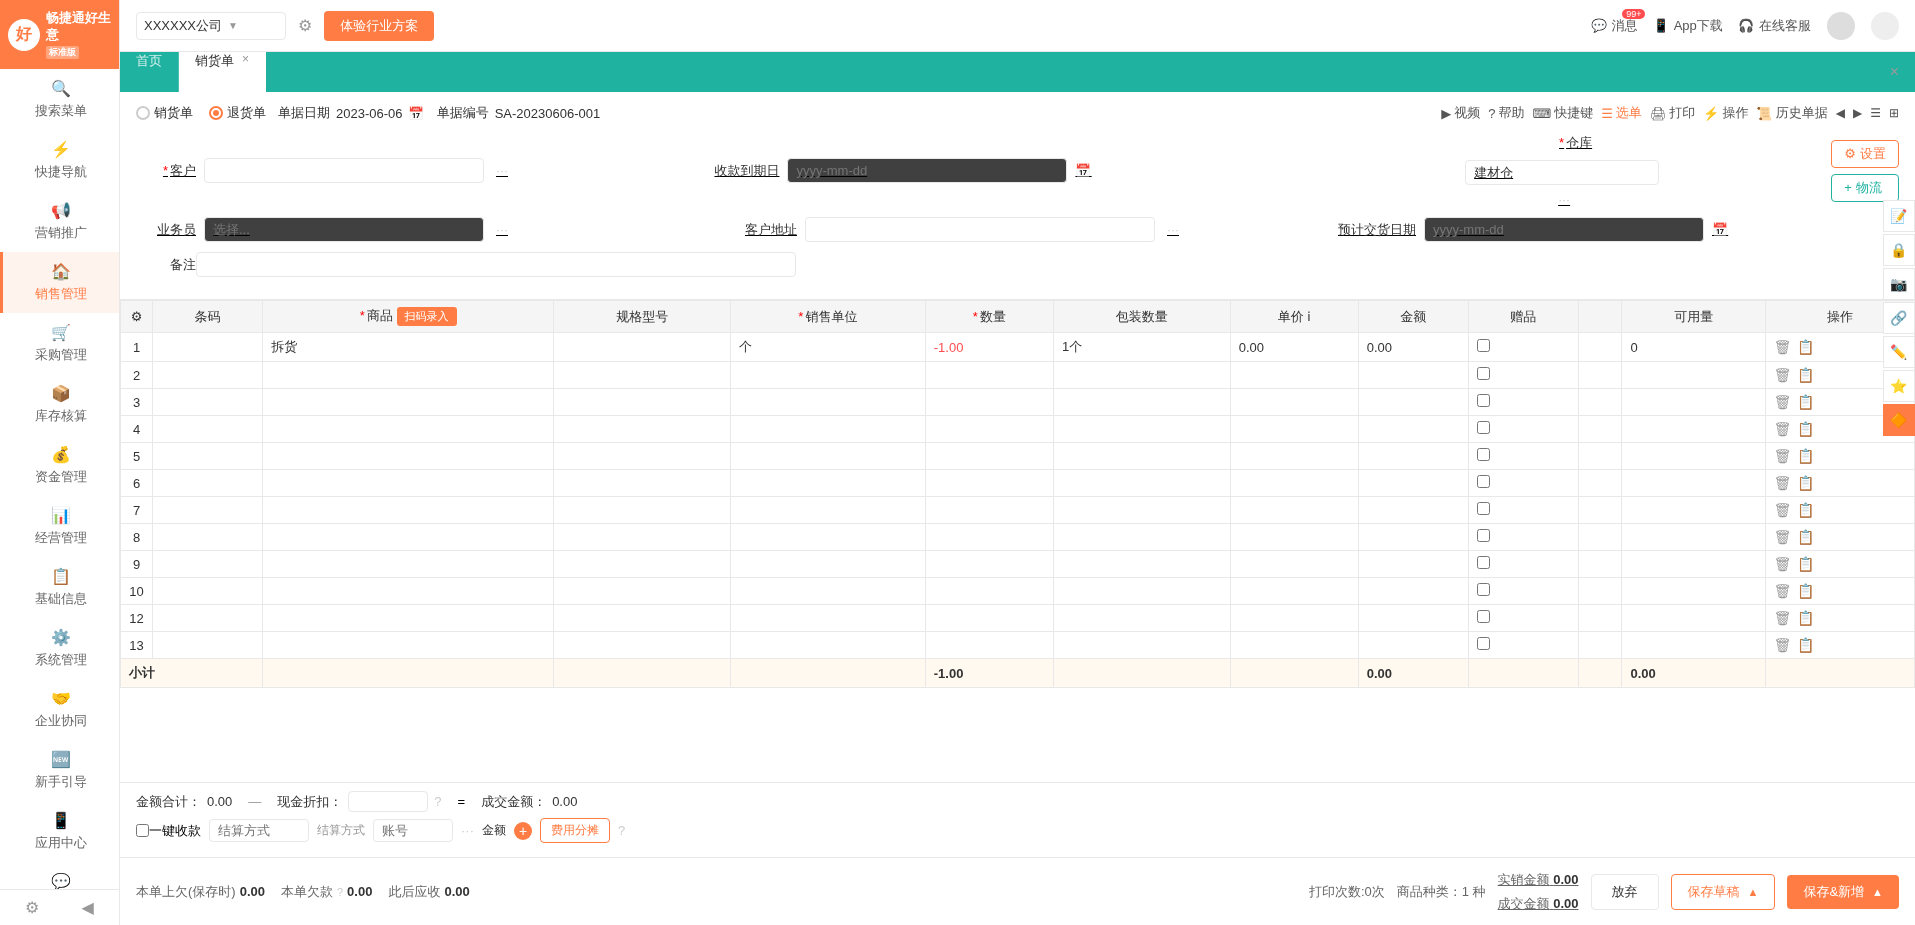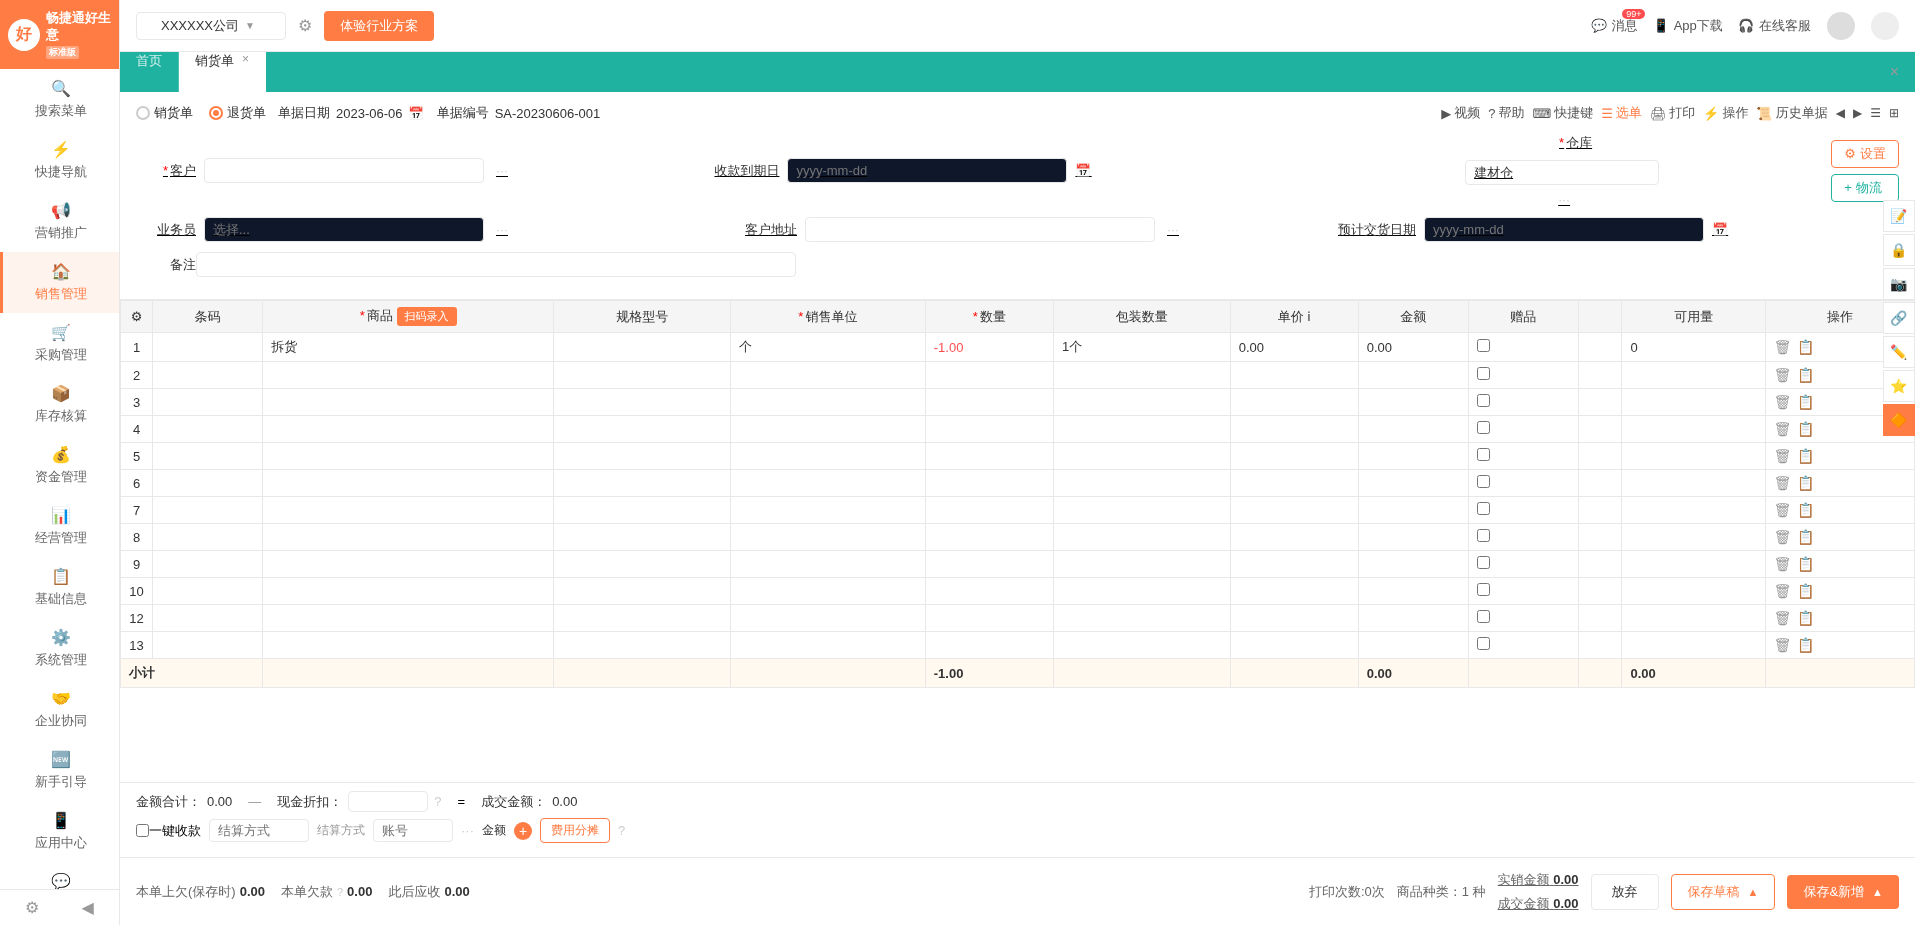--- a/index.html
+++ b/index.html
@@ -61,21 +61,21 @@
       background: #fff;
       height: 52px;
       display: flex; align-items: center;
       padding: 0 16px;
       gap: 12px;
       border-bottom: 1px solid #e8e8e8;
     }
     .company-select {
       display: flex; align-items: center; gap: 6px;
       border: 1px solid #e8e8e8; border-radius: 4px;
-      padding: 4px 24px; cursor: pointer; color: #333;
+      padding: 4px 7px; cursor: pointer; color: #333;
       min-width: 150px;
     }
     .company-select .arrow { color: #999; font-size: 10px; }
     .gear-btn { color: #999; cursor: pointer; font-size: 16px; }
     .trial-btn {
       background: #ff7d45; color: #fff; border: none;
       border-radius: 4px; padding: 6px 16px; cursor: pointer; font-size: 13px;
     }
     .topbar-right { margin-left: auto; display: flex; align-items: center; gap: 16px; }
     .msg-btn { position: relative; cursor: pointer; color: #555; font-size: 12px; display: flex; align-items: center; gap: 4px; }
@@ -134,21 +134,21 @@
       flex: 1;
       text-decoration: underline;
     }
     .form-label { color: #333; white-space: nowrap; min-width: 60px; text-align: right; }
     .required::before { content: '*'; color: red; margin-right: 2px; }
     .form-input {
       flex: 1; border: 1px solid #e8e8e8; border-radius: 4px;
       padding: 4px 8px; color: #333; background: #fff;
       min-width: 120px; max-width: 280px;
     }
-    .form-input.gray { background: #0f172a; color: #999; }
+    .form-input.gray { background: #404040; color: #999; }
     .dots-btn { color: #ccc; cursor: pointer; font-size: 12px; margin-left: 4px; }
     .cal-btn { color: #20b2a0; cursor: pointer; }
 
     .form-right-btns {
       display: flex; flex-direction: column; gap: 6px; margin-left: auto;
     }
     .setting-btn {
       background: #fff; border: 1px solid #ff7d45; color: #ff7d45;
       border-radius: 4px; padding: 4px 12px; cursor: pointer; font-size: 12px;
       display: flex; align-items: center; gap: 4px;

